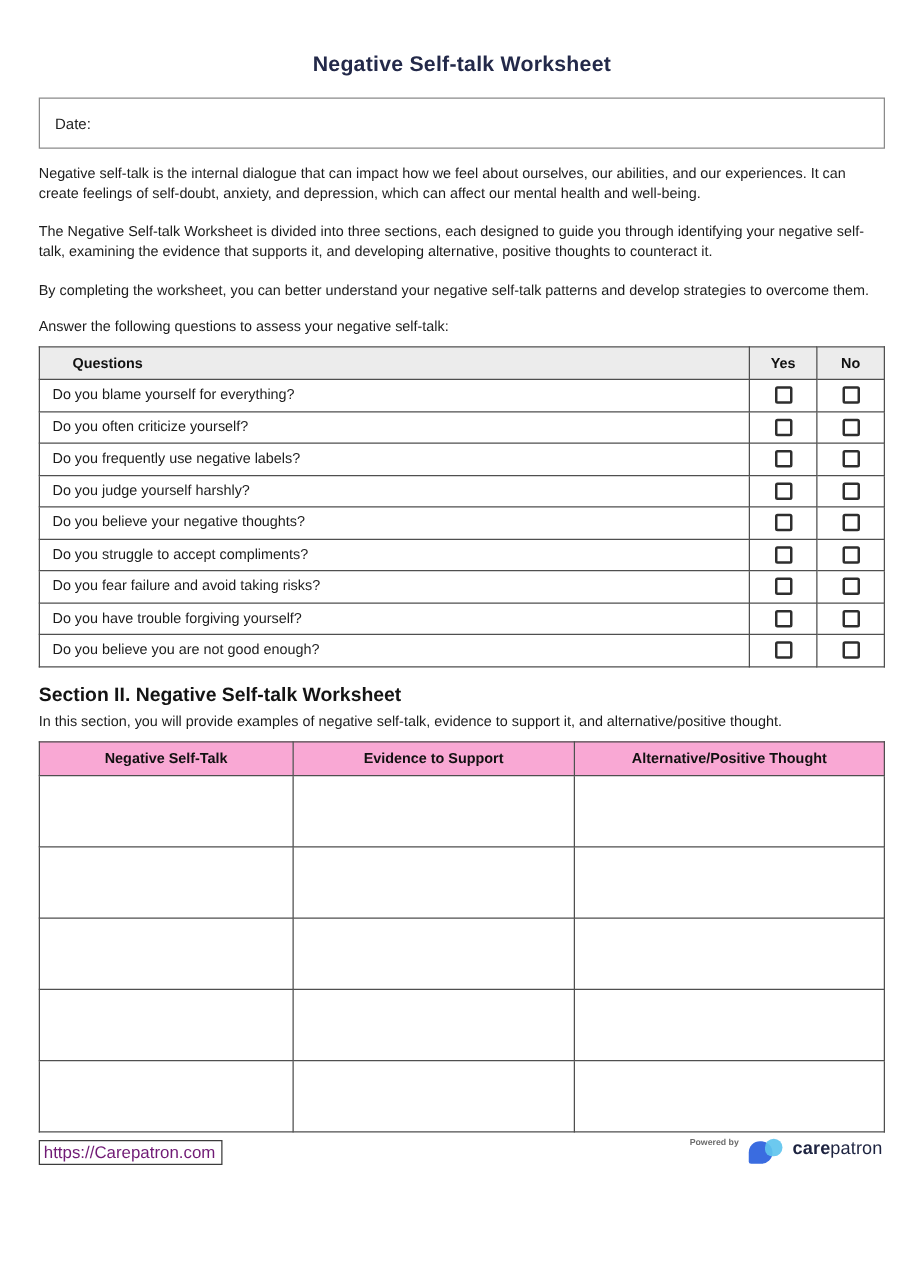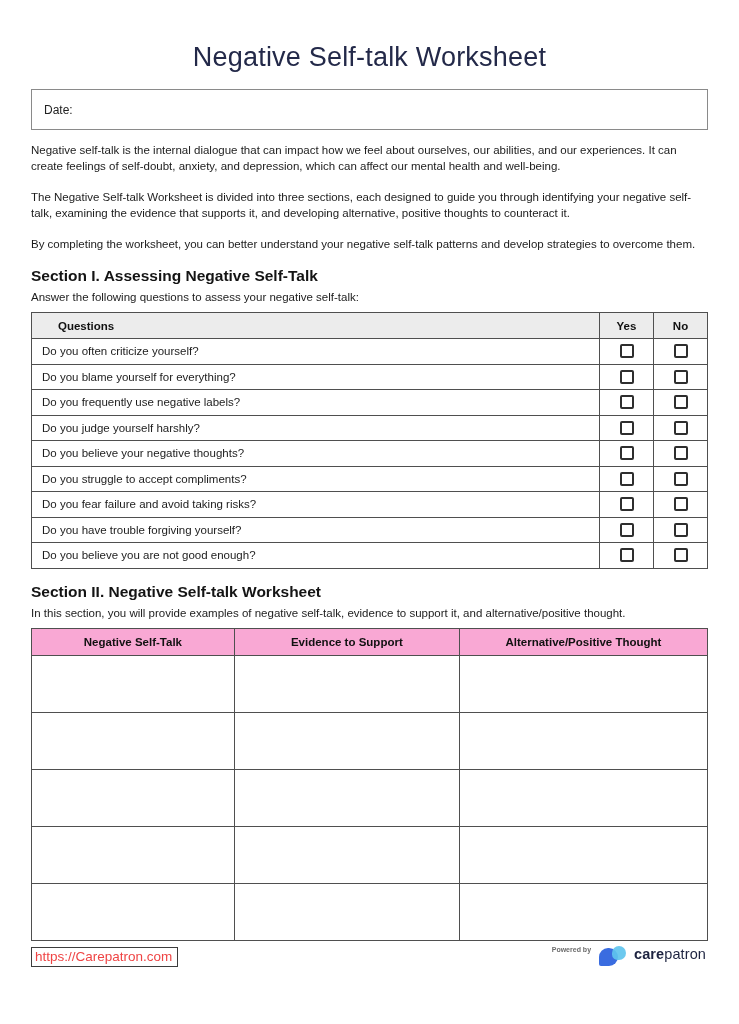--- a/index.html
+++ b/index.html
@@ -6,21 +6,21 @@
   html,body { background:#ffffff; }
   .page {
     width:739px; height:1024px; margin:0 auto; background:#ffffff;
     font-family:"Liberation Sans", sans-serif; color:#1c1c1c;
     position:relative; overflow:hidden;
   }
   .content { padding:0 31px; }
 
   .doc-title {
     margin-top:42px; margin-bottom:16px;
-    text-align:center; font-size:27px; font-weight:normal;
+    text-align:center; font-size:17px; font-weight:bold;
     color:#232949; letter-spacing:0.2px;
   }
 
   .name-date-box {
     display:flex; height:41px; border:1px solid #8a8a8a;
   }
   .name-cell { flex:0 0 64.5%; border-right:1px solid #8a8a8a; display:flex; align-items:center; padding-left:12px; }
   .date-cell { flex:1; display:flex; align-items:center; padding-left:12px; }
   .field-label { font-size:12px; color:#222; }
 
@@ -60,21 +60,21 @@
   }
   .ws-table th.c1 { width:30%; }
   .ws-table th.c2 { width:33.3%; }
   .ws-table td { height:57px; }
 
   .footer-row {
     margin-top:5px; display:flex; justify-content:space-between; align-items:center;
   }
   .link-box {
     border:1px solid #3c3c3c; padding:1px 5px 2px 3px;
-    font-size:13.5px; color:#ef4444; text-decoration:none; display:inline-block;text-align:right;
+    font-size:13.5px; color:#701a75; text-decoration:none; display:inline-block;text-align:right;
   }
   .powered-wrap { display:flex; gap:8px; padding-right:2px; }
   .powered-label { font-size:7px; color:#6b6b6b; font-weight:bold; }
   .logo-bubbles { position:relative; width:30px; height:22px; }
   .bubble-dark {
     position:absolute; left:0; top:2px; width:19px; height:18px;
     background:#3a6ce0; border-radius:9px 9px 9px 2px;
   }
   .bubble-light {
     position:absolute; left:13px; top:0; width:14px; height:14px;
@@ -94,39 +94,38 @@
     <div class="name-date-box">
       <div class="date-cell">
         <span class="field-label">Date:</span>
       </div>
     </div>
 
     <p class="intro-p">Negative self-talk is the internal dialogue that can impact how we feel about ourselves, our abilities, and our experiences. It can create feelings of self-doubt, anxiety, and depression, which can affect our mental health and well-being.</p>
     <p class="intro-p">The Negative Self-talk Worksheet is divided into three sections, each designed to guide you through identifying your negative self-talk, examining the evidence that supports it, and developing alternative, positive thoughts to counteract it.</p>
     <p class="intro-p">By completing the worksheet, you can better understand your negative self-talk patterns and develop strategies to overcome them.</p>
 
-    <h2 class="section-heading">Section I. Assessing Negative Self-Talk</h2>
     <p class="section-instruction">Answer the following questions to assess your negative self-talk:</p>
 
     <table class="q-table bordered">
       <thead>
         <tr>
           <th>Questions</th>
           <th class="cb-col">Yes</th>
           <th class="cb-col">No</th>
         </tr>
       </thead>
       <tbody>
           <tr>
+            <td>Do you blame yourself for everything?</td>
+            <td class="cb-cell"><span class="checkbox"></span></td>
+            <td class="cb-cell"><span class="checkbox"></span></td>
+          </tr>
+          <tr>
             <td>Do you often criticize yourself?</td>
-            <td class="cb-cell"><span class="checkbox"></span></td>
-            <td class="cb-cell"><span class="checkbox"></span></td>
-          </tr>
-          <tr>
-            <td>Do you blame yourself for everything?</td>
             <td class="cb-cell"><span class="checkbox"></span></td>
             <td class="cb-cell"><span class="checkbox"></span></td>
           </tr>
           <tr>
             <td>Do you frequently use negative labels?</td>
             <td class="cb-cell"><span class="checkbox"></span></td>
             <td class="cb-cell"><span class="checkbox"></span></td>
           </tr>
           <tr>
             <td>Do you judge yourself harshly?</td>

